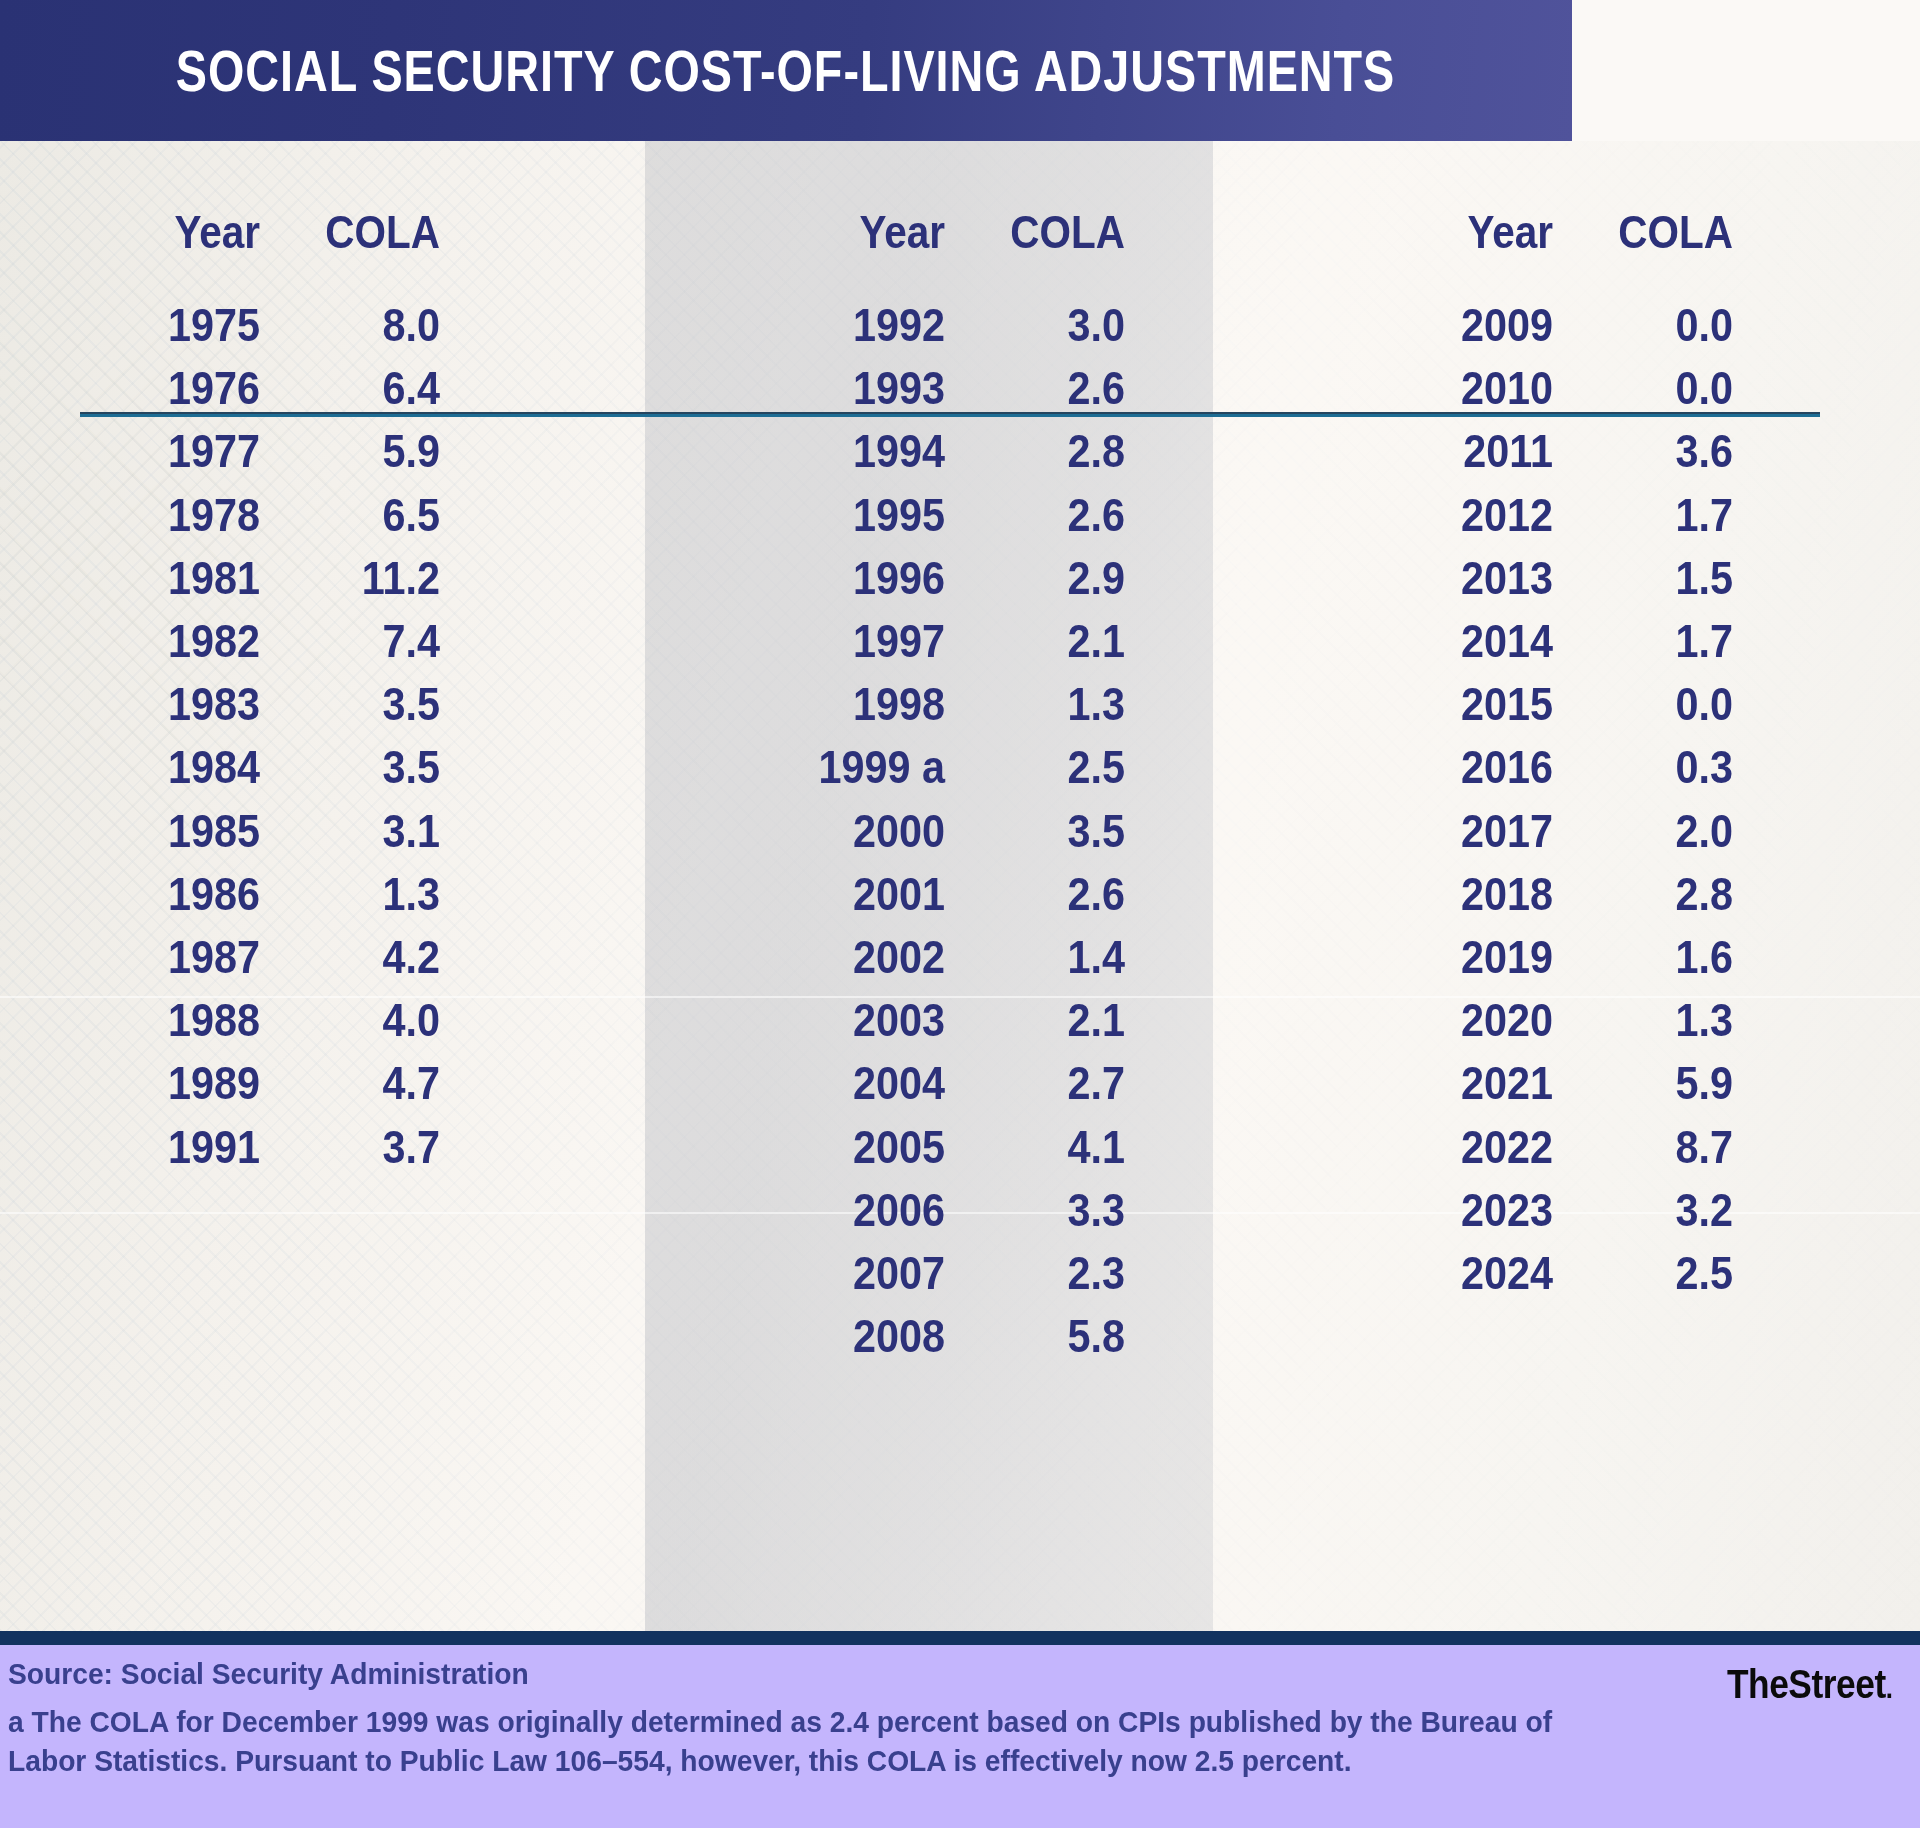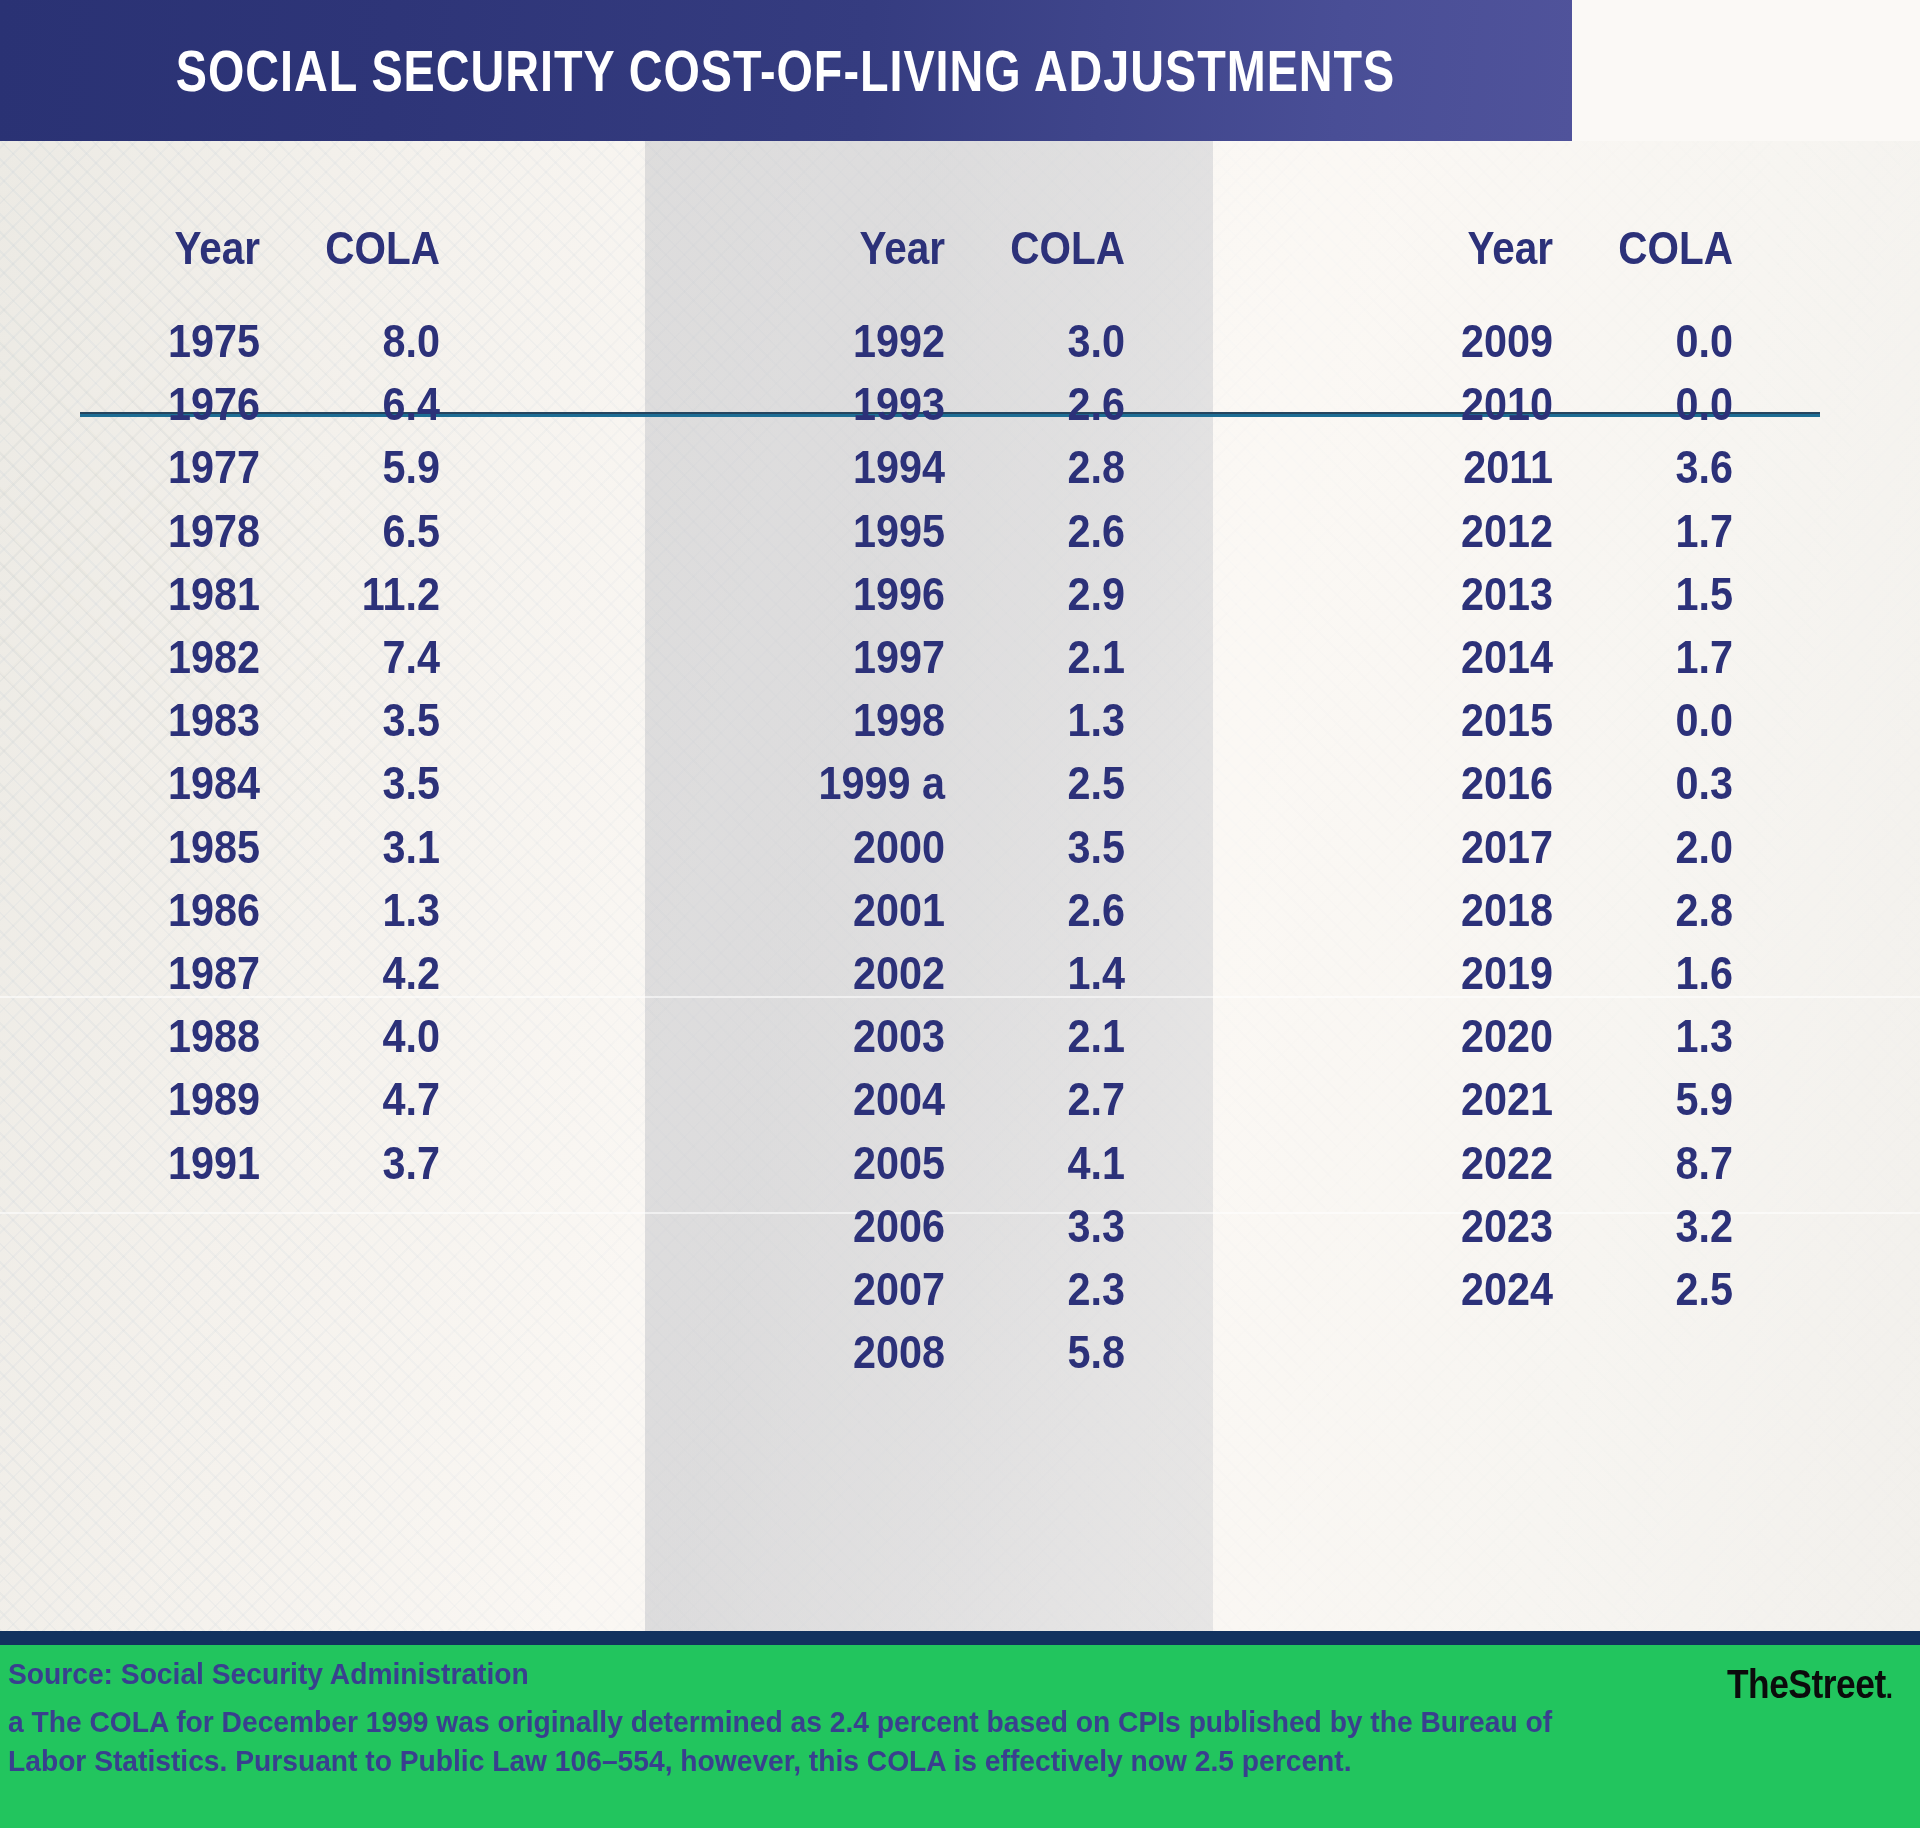--- a/index.html
+++ b/index.html
@@ -75,21 +75,20 @@
   }
 
   
   .grid{
     position:absolute;left:0;top:0;width:1920px;height:1490px;
     display:flex;
   }
   .col{
     position:relative;
     box-sizing:border-box;
-    margin-top:16px;
   }
   .col.c1{width:645px;padding-left:80px;}
   .col.c2{width:568px;}
   .col.c3{width:707px;padding-right:100px;}
 
   .hdrrow{
     display:flex;
     height:118px;
     align-items:flex-end;
     padding-bottom:10px;
@@ -135,21 +134,21 @@
     transform-origin:right center;
   }
 
   
   .footdiv{
     position:absolute;left:0;top:1631px;width:1920px;height:14px;
     background:#12325f;
   }
   .footer{
     position:absolute;left:0;top:1645px;width:1920px;height:183px;
-    background:#22c55e;
+    background:#c4b5fd;
   }
   .foot-text{
     position:absolute;left:8px;top:9px;width:1700px;
     color:#39408e;
     font-weight:bold;
     font-size:30px;
     line-height:1.30;
     transform:scaleX(.94);
     transform-origin:left top;
   }

